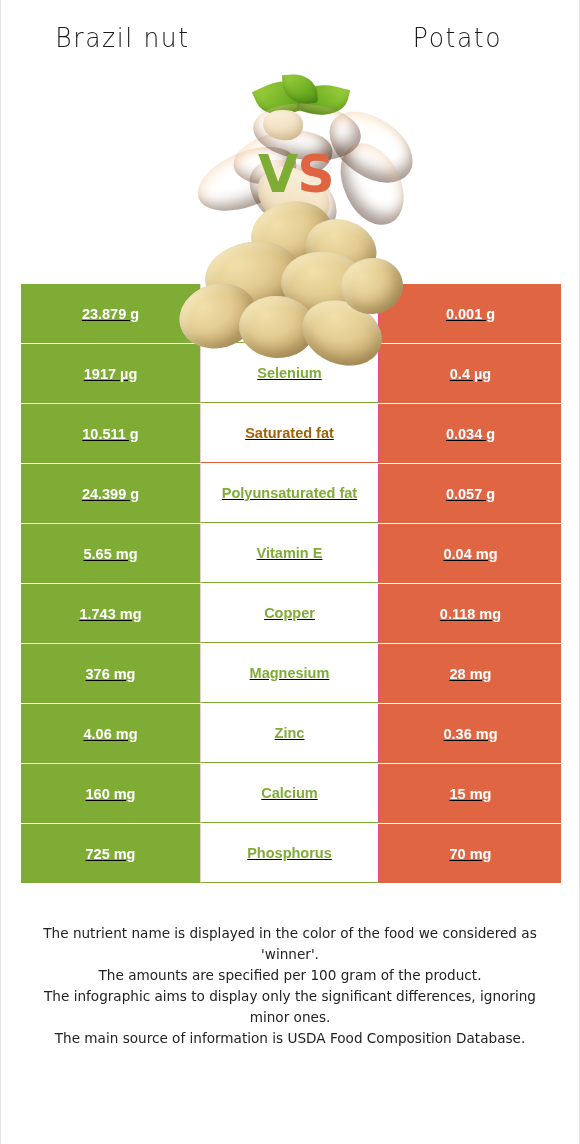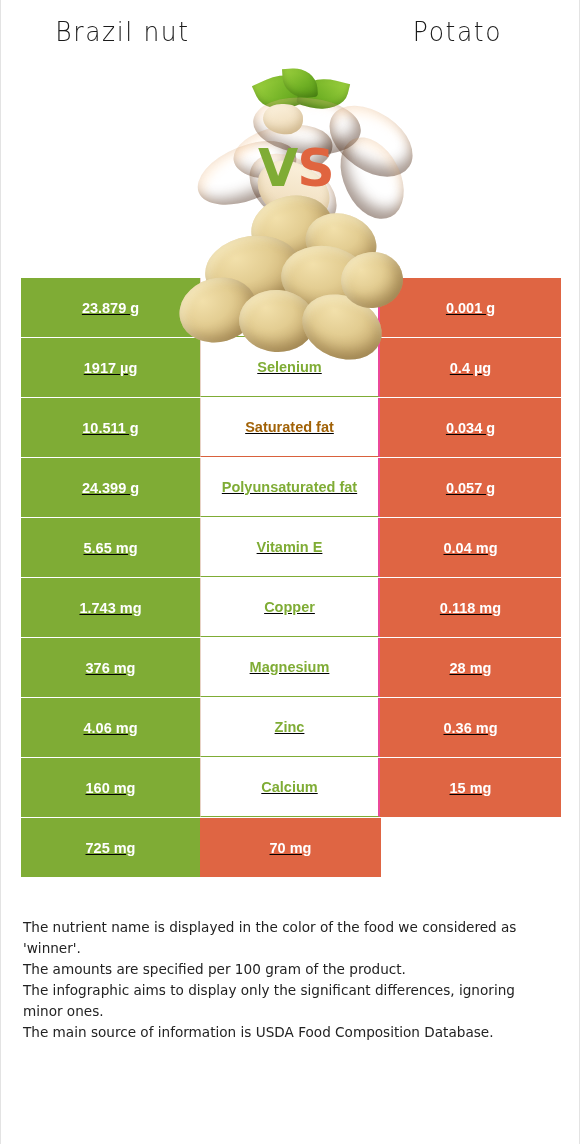--- a/index.html
+++ b/index.html
@@ -14,21 +14,21 @@
     font-family: "Liberation Sans", sans-serif;
     overflow: hidden;
     border-left: 1px solid #e3e3e3;
     border-right: 1px solid #e3e3e3;
     box-sizing: border-box;
   }
 
   
   .titles {
     display: flex;
-    padding: 18px 0 0 0;
+    padding: 24px 0 0 0;
     height: 46px;
   }
   .title {
     flex: 1;
     text-align: center;
     font-size: 25px;
     letter-spacing: 1.6px;
     font-weight: 300;
     color: #1b1b1b;
     font-family: "DejaVu Sans", sans-serif;
@@ -143,21 +143,21 @@
     width: 181px;
     background: #DF6543;
     color: #ffffff;
     font-weight: 600;
   }
 
   
   .footer {
     margin-top: 40px;
     padding: 0 22px;
-    text-align: left;
+    text-align: center;
     font-size: 13.6px;
     line-height: 21px;
     color: #222222;
     font-family: "DejaVu Sans", sans-serif;
   }
   .footer p { margin: 0; }
 </style>
 </head>
 <body>
 
@@ -241,20 +241,21 @@
       <div class="cell cell-mid">Zinc</div>
       <div class="cell cell-right">0.36 mg</div>
     </div>
     <div class="row">
       <div class="cell cell-left">160 mg</div>
       <div class="cell cell-mid">Calcium</div>
       <div class="cell cell-right">15 mg</div>
     </div>
     <div class="row">
       <div class="cell cell-left">725 mg</div>
+      <div class="cell cell-mid">Phosphorus</div>
       <div class="cell cell-right">70 mg</div>
     </div>
   </div>
 
 <div class="footer">
   <p>The nutrient name is displayed in the color of the food we considered as 'winner'.</p>
   <p>The amounts are specified per 100 gram of the product.</p>
   <p>The infographic aims to display only the significant differences, ignoring minor ones.</p>
   <p>The main source of information is USDA Food Composition Database.</p>
 </div>

